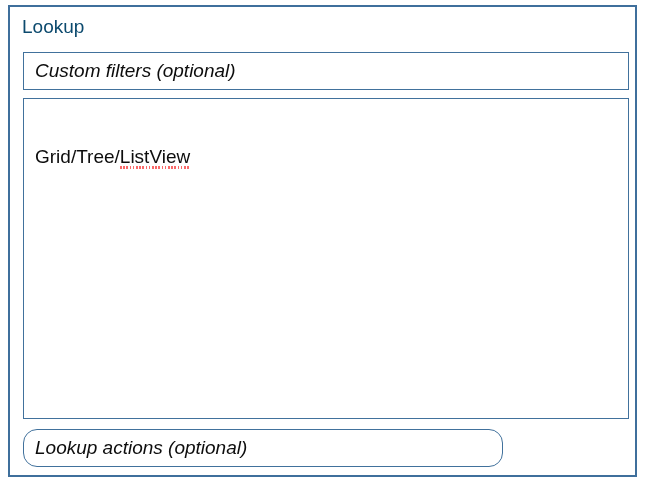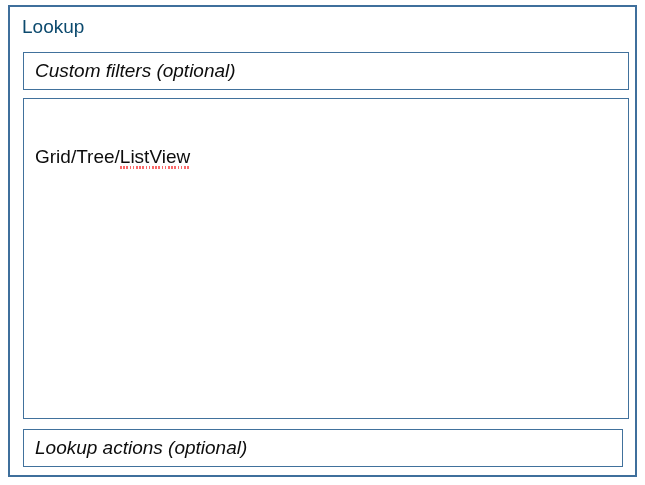--- a/index.html
+++ b/index.html
@@ -57,22 +57,23 @@
   .region-grid {
     left: 13px;
     top: 91px;
     width: 606px;
     height: 321px;
   }
 
   .region-actions {
     left: 13px;
     top: 422px;
-    width: 600px;
+    width: 480px;
     height: 38px;
+    border-radius: 14px;
   }
 
   
   .region-label {
     position: absolute;
     left: 11px;
     white-space: nowrap;
     color: #0d0d0d;
   }
 

